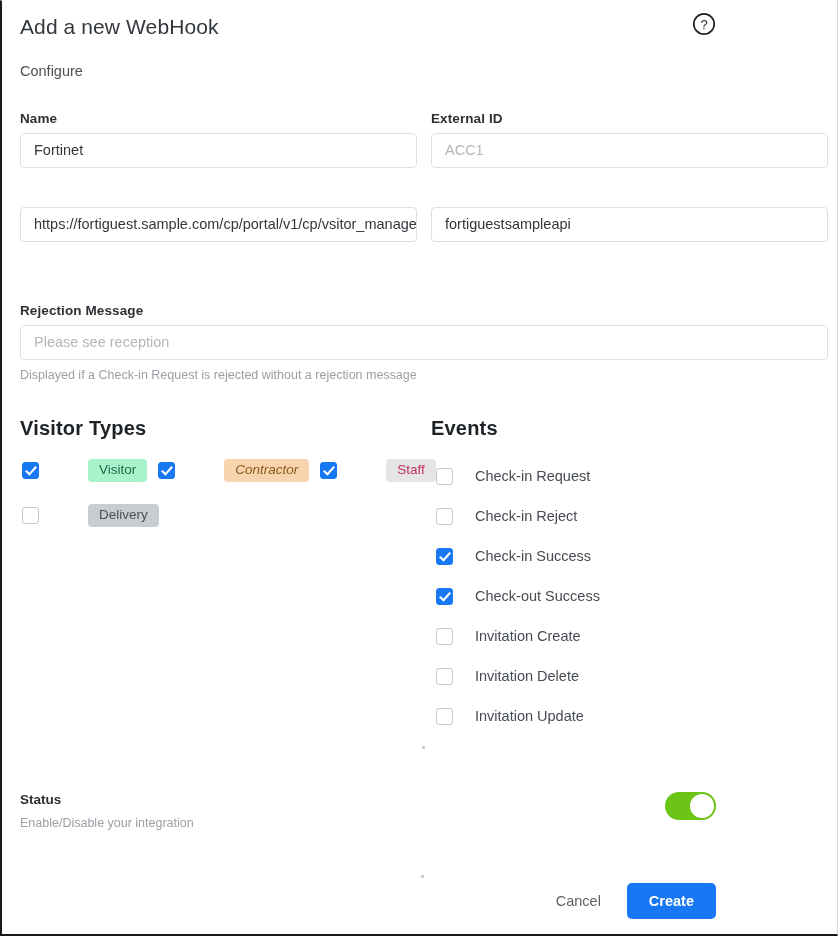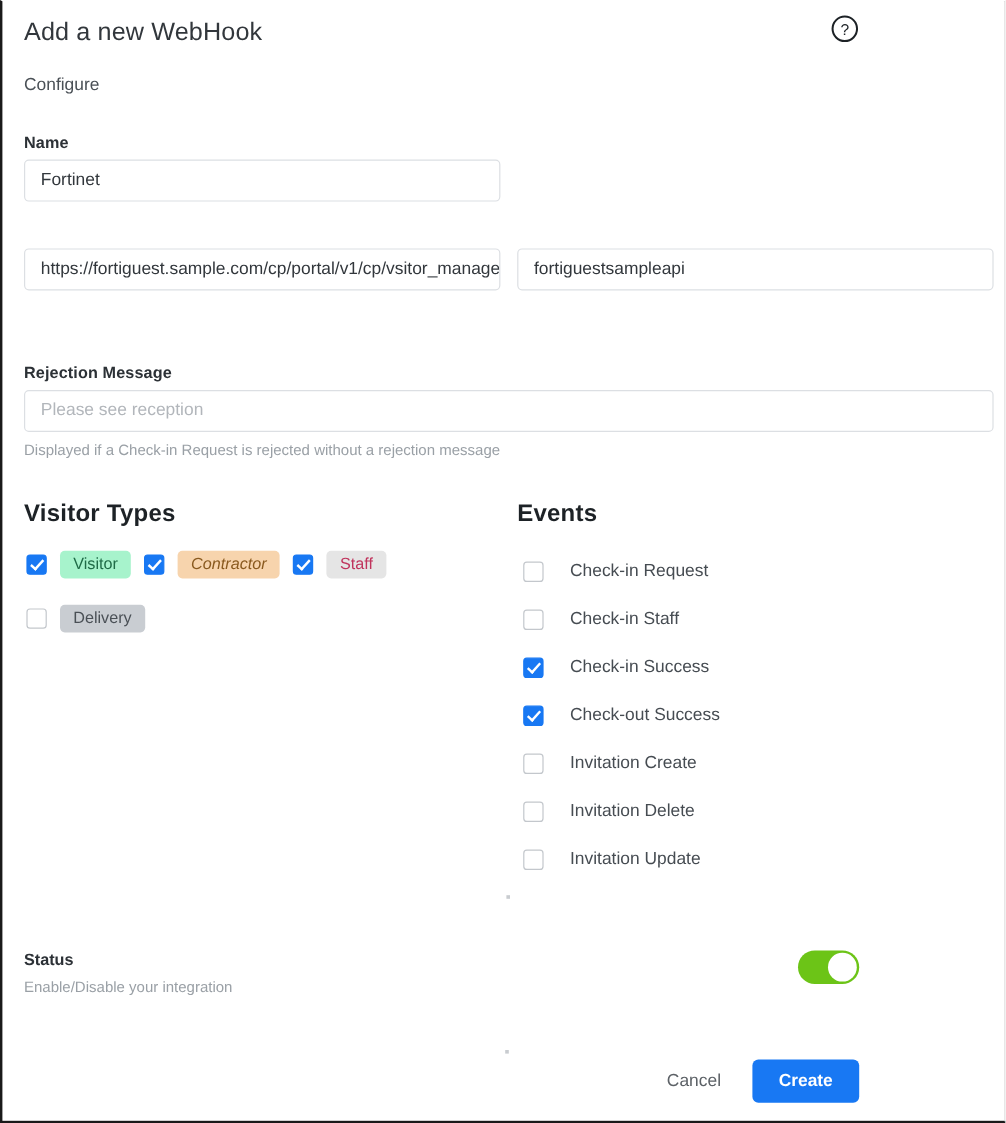--- a/index.html
+++ b/index.html
@@ -138,20 +138,21 @@
   
   .vt-row {
     position: absolute;
     display: flex;
     align-items: center;
   }
   .vt-item {
     display: flex;
     align-items: center;
     margin-right: 11px;
+    gap: 38px;
   }
   .chip {
     margin-left: 11px;
     padding: 4px 11px 5px;
     border-radius: 4px;
     font-size: 13.5px;
     line-height: 1;
     white-space: nowrap;
     cursor: pointer;
   }
@@ -260,20 +261,24 @@
       </svg>
     </div>
 
     <div class="section-sub">Configure</div>
 
     <div class="field col-left" style="top:110px;">
       <span class="field-label">Name</span>
       <div class="input">Fortinet</div>
     </div>
 
+    <div class="field col-right" style="top:110px;">
+      <span class="field-label">External ID</span>
+      <div class="input placeholder">ACC1</div>
+    </div>
 
     <div class="field col-left" style="top:206px;">
       <div class="input">https://fortiguest.sample.com/cp/portal/v1/cp/vsitor_management</div>
     </div>
 
     <div class="field col-right" style="top:206px;">
       <div class="input">fortiguestsampleapi</div>
     </div>
 
     <div class="field full" style="top:302px;">
@@ -308,21 +313,21 @@
 
     <div class="block-heading" style="left:429px; top:416px;">Events</div>
 
     <div class="events-list">
       <div class="event-row">
         <span class="cbox"></span>
         <span class="event-label">Check-in Request</span>
       </div>
       <div class="event-row">
         <span class="cbox"></span>
-        <span class="event-label">Check-in Staff</span>
+        <span class="event-label">Check-in Reject</span>
       </div>
       <div class="event-row">
         <span class="cbox checked"></span>
         <span class="event-label">Check-in Success</span>
       </div>
       <div class="event-row">
         <span class="cbox checked"></span>
         <span class="event-label">Check-out Success</span>
       </div>
       <div class="event-row">

